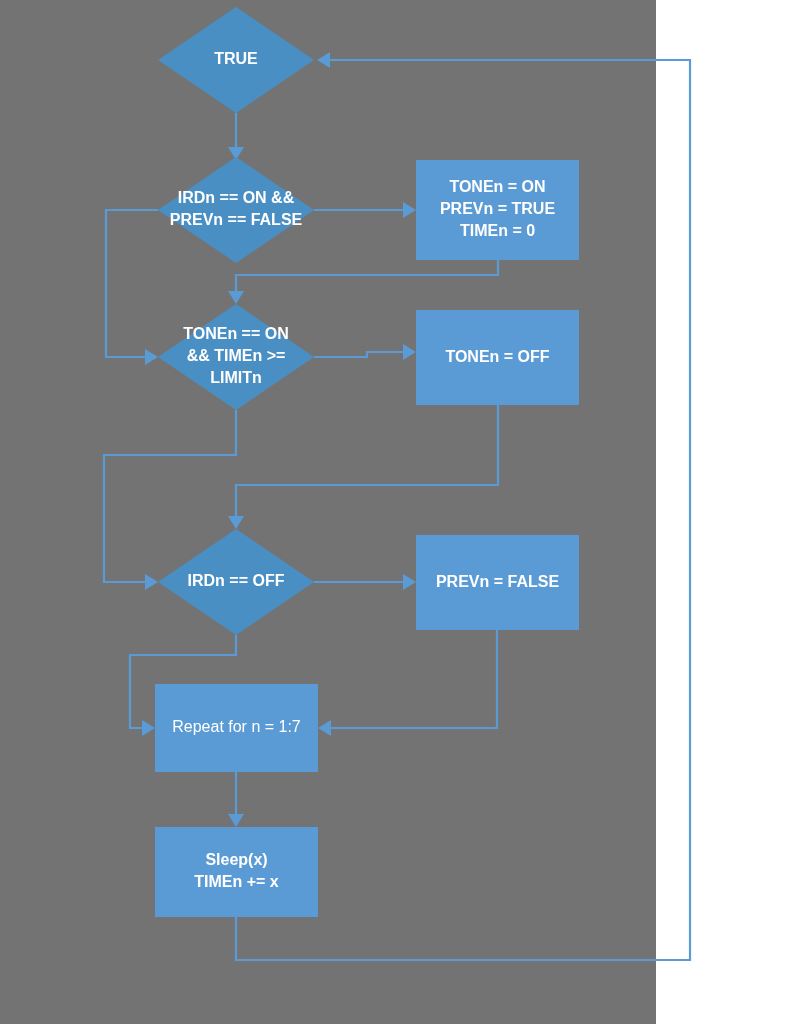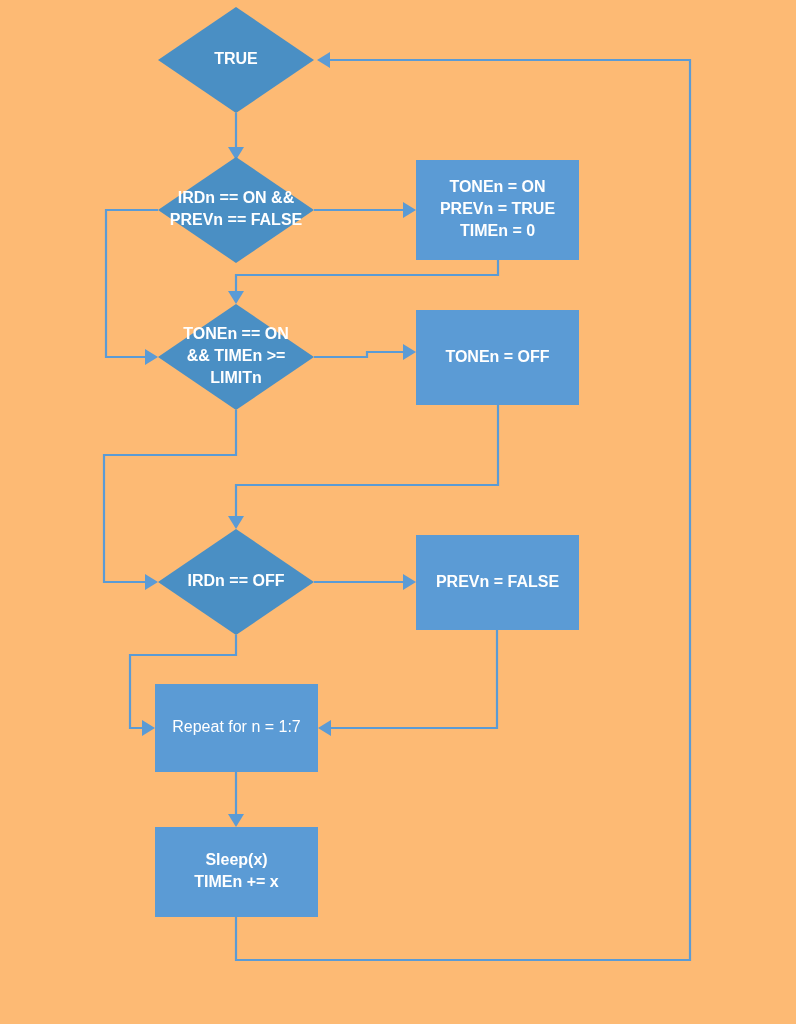--- a/index.html
+++ b/index.html
@@ -9,23 +9,23 @@
     background: #ffffff;
   }
   body {
     width: 796px;
     height: 1024px;
     font-family: "Liberation Sans", sans-serif;
     overflow: hidden;
   }
   #flow-root {
     position: relative;
-    width: 796px;
+    width: 656px;
     height: 1024px;
-    background: #fdba74;
+    background: #737373;
   }
   svg#flow-svg {
     position: absolute;
     top: 0;
     left: 0;
     width: 796px;
     height: 1024px;
     display: block;
   }
   .node-shape {

